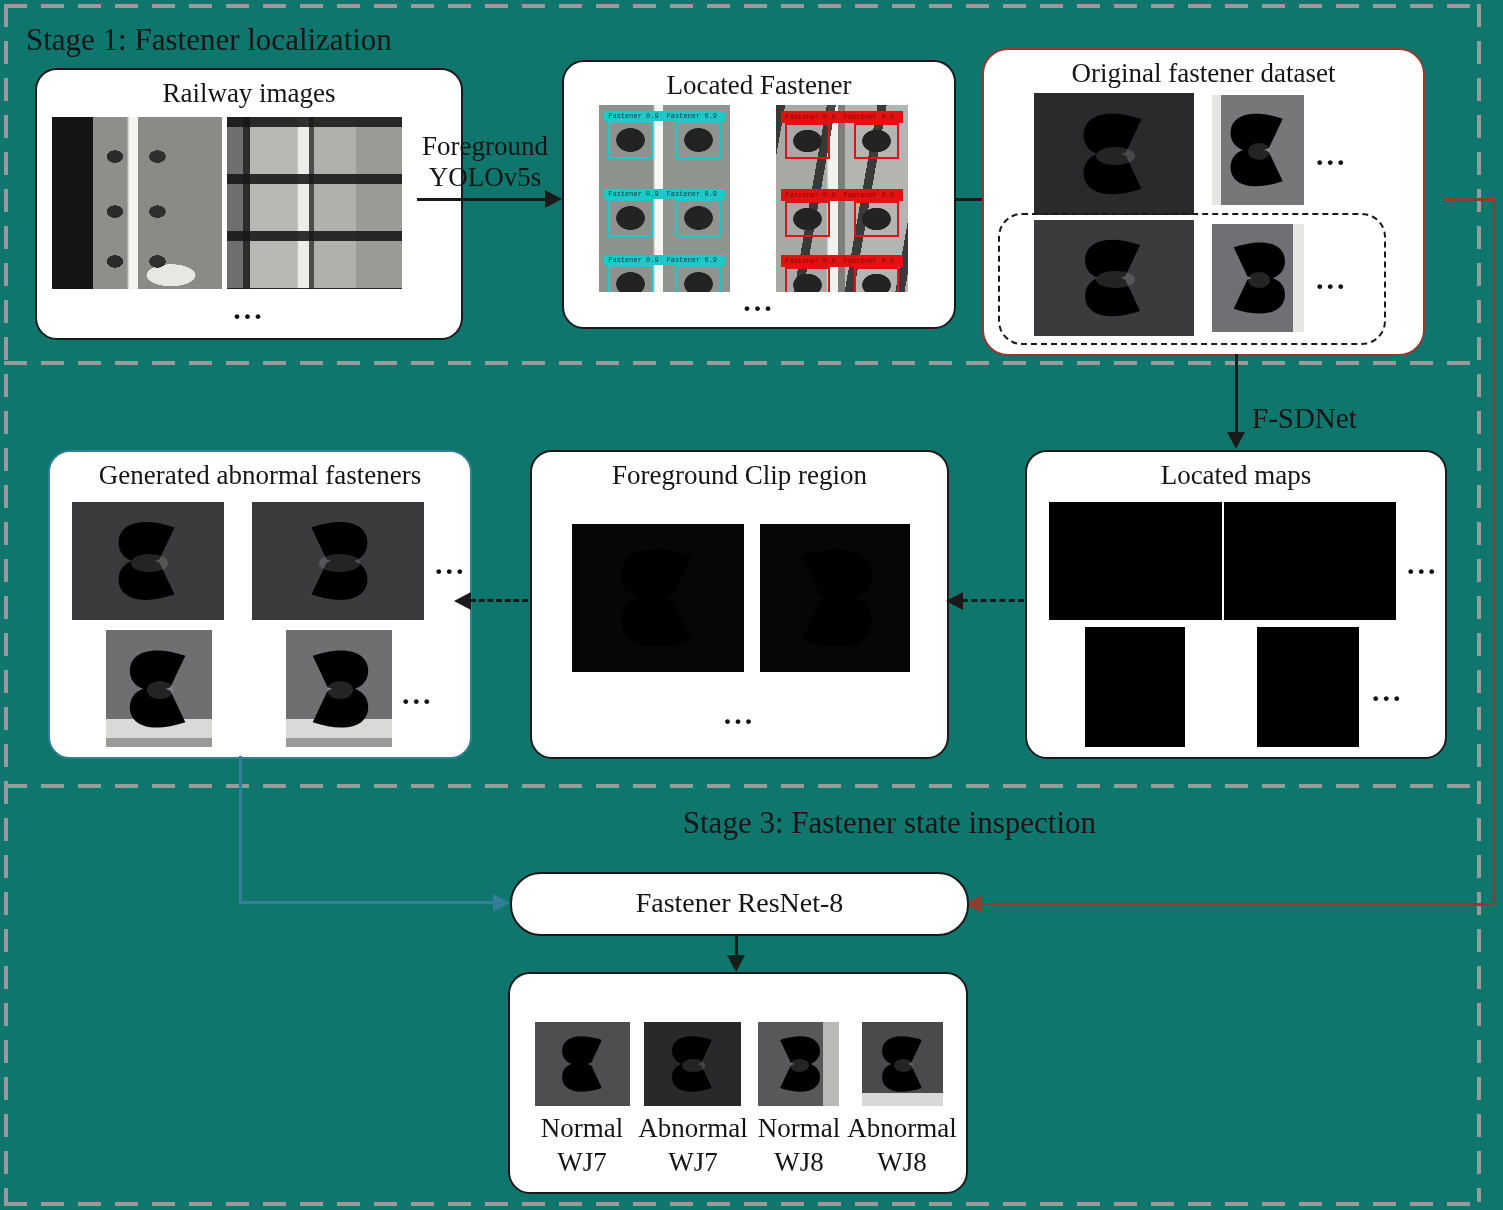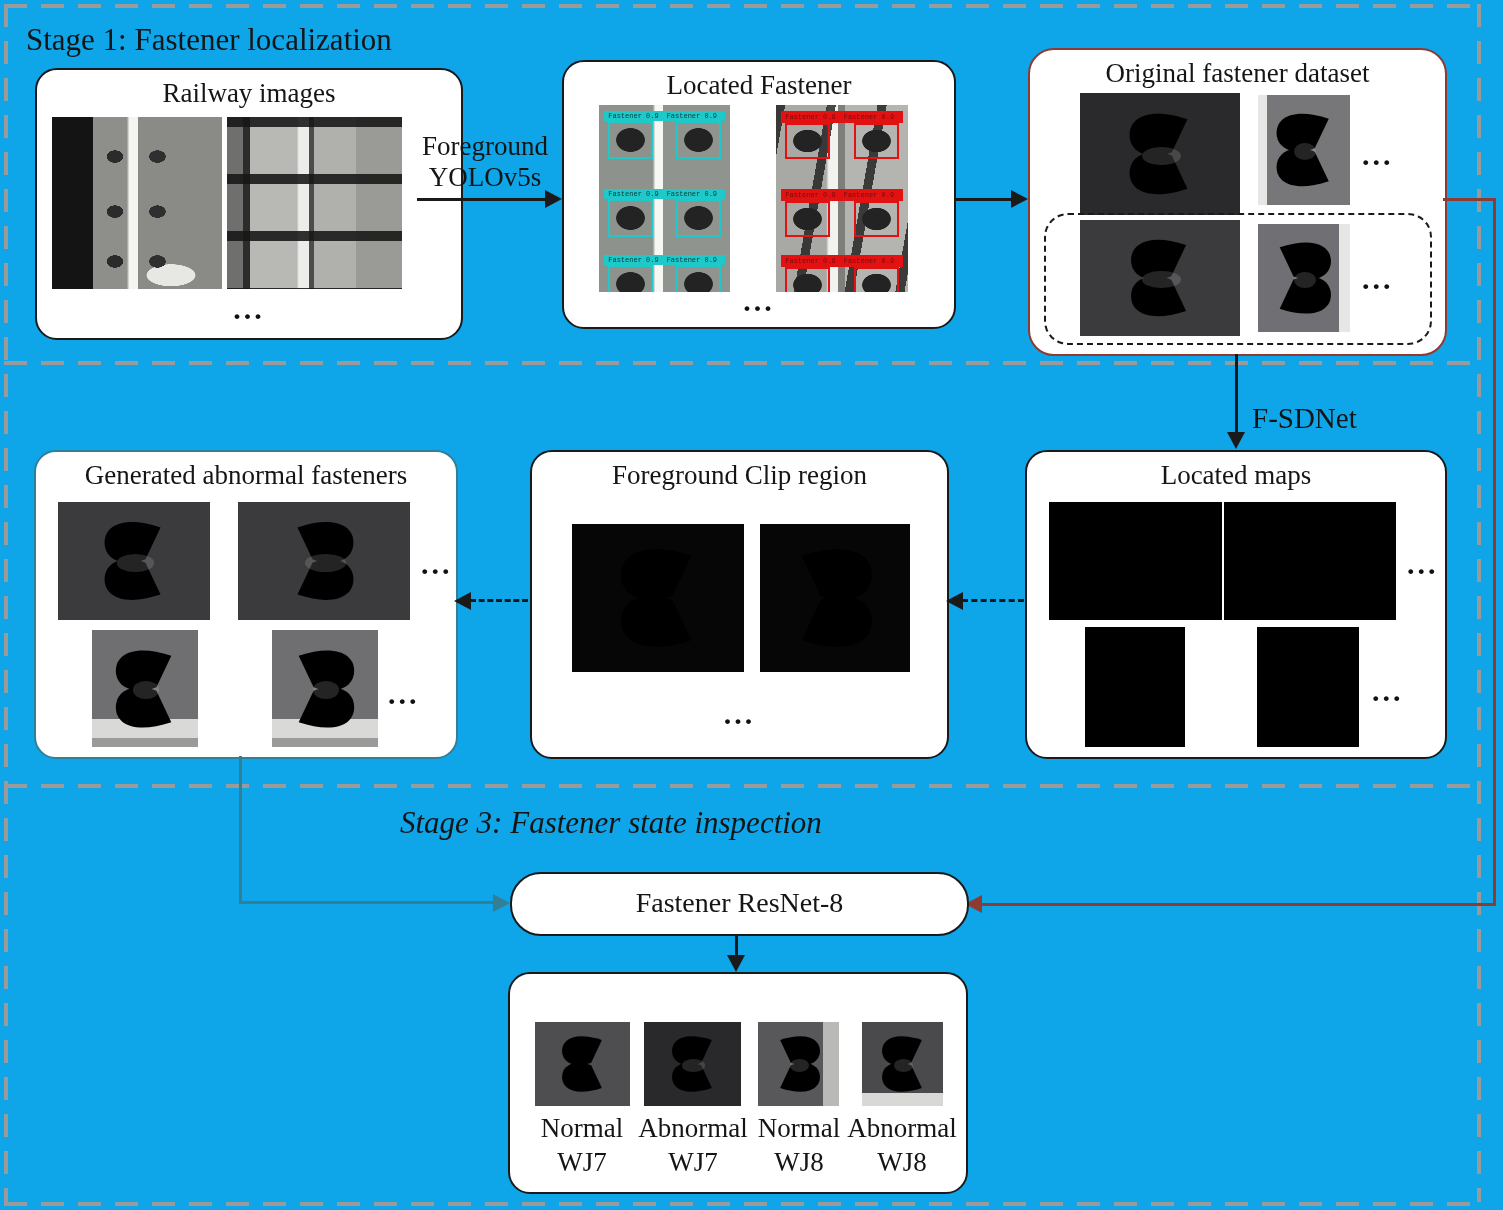--- a/index.html
+++ b/index.html
@@ -1,16 +1,16 @@
 <!DOCTYPE html>
 <html><head>
 <meta charset="utf-8">
 <style>
   html,body{margin:0;padding:0;background:#fff;}
-  .canvas{position:relative;width:1503px;height:1210px;background:#0ea5e9;overflow:hidden;
+  .canvas{position:relative;width:1503px;height:1210px;background:#0f766e;overflow:hidden;
           font-family:"Liberation Serif","DejaVu Serif",serif;color:#151515;}
 
   
   .dash-h{position:absolute;height:4px;background:repeating-linear-gradient(90deg,#9a9a9a 0 23px,transparent 23px 37px);}
   .dash-v{position:absolute;width:4px;background:repeating-linear-gradient(180deg,#9a9a9a 0 23px,transparent 23px 37px);}
 
   
   .h1{position:absolute;font-size:31px;white-space:nowrap;}
   .btitle{position:absolute;top:8px;left:0;right:0;text-align:center;font-size:27px;white-space:nowrap;}
   .ell{position:absolute;font-size:30px;font-weight:bold;letter-spacing:3px;color:#111;}
@@ -189,21 +189,21 @@
             <div class="det-box"></div>
           </div>
       </div>
     </div>
     <div class="ell ell-c" style="top:222px;">...</div>
   </div>
 
   <div class="ln-h" style="left:954px;top:198px;width:58px;"></div>
   <div class="tri-r" style="left:1011px;top:190px;"></div>
 
-  <div class="rbox redb" style="left:1028px;top:48px;width:415px;height:304px;">
+  <div class="rbox redb" style="left:982px;top:48px;width:415px;height:304px;padding-left:24px;">
     <div class="btitle">Original fastener dataset</div>
     <div class="fast f-dk bolt" style="left:50px;top:43px;width:160px;height:122px;">
         <svg viewBox="0 0 100 120">
           <use href="#clipsym"></use>
         </svg>
       </div>
     <div class="fast f-md bolt" style="left:228px;top:45px;width:92px;height:110px;">
         <svg viewBox="0 0 100 120">
           <use href="#clipsym"></use>
         </svg>
@@ -226,21 +226,21 @@
   <div class="ln-h red" style="left:1443px;top:198px;width:53px;"></div>
   <div class="ln-v red" style="left:1493px;top:198px;height:708px;"></div>
   <div class="ln-h red" style="left:981px;top:903px;width:515px;"></div>
   <div class="tri-l redt" style="left:965px;top:895px;"></div>
 
   <div class="ln-v" style="left:1235px;top:354px;height:78px;"></div>
   <div class="tri-d" style="left:1227px;top:432px;"></div>
   <div class="h1" style="left:1252px;top:402px;font-size:29px;">F-SDNet</div>
 
 
-  <div class="rbox tealb" style="left:34px;top:450px;width:420px;height:305px;">
+  <div class="rbox tealb" style="left:48px;top:450px;width:420px;height:305px;">
     <div class="btitle">Generated abnormal fasteners</div>
     <div class="fast f-gn bolt" style="left:22px;top:50px;width:152px;height:118px;">
         <svg viewBox="0 0 100 120">
           <use href="#clipsym"></use>
         </svg>
       </div>
     <div class="fast f-gn bolt flip" style="left:202px;top:50px;width:172px;height:118px;">
         <svg viewBox="0 0 100 120">
           <use href="#clipsym"></use>
         </svg>
@@ -302,21 +302,21 @@
 
   <div class="ln-dash" style="left:962px;top:599px;width:62px;"></div>
   <div class="tri-l" style="left:946px;top:592px;"></div>
   <div class="ln-dash" style="left:470px;top:599px;width:58px;"></div>
   <div class="tri-l" style="left:454px;top:592px;"></div>
 
   <div class="ln-v teal" style="left:239px;top:756px;height:148px;"></div>
   <div class="ln-h teal" style="left:239px;top:901px;width:255px;"></div>
   <div class="tri-r tealt" style="left:493px;top:894px;"></div>
 
-  <div class="h1" style="left:400px;top:805px;width:680px;text-align:left;font-style:italic;">Stage 3: Fastener state inspection</div>
+  <div class="h1" style="left:416px;top:805px;width:680px;text-align:right;">Stage 3: Fastener state inspection</div>
 
   <div class="pill" style="left:510px;top:872px;width:455px;height:60px;">Fastener ResNet-8</div>
 
   <div class="ln-v" style="left:735px;top:934px;height:22px;"></div>
   <div class="tri-d" style="left:727px;top:955px;"></div>
 
   <div class="rbox" style="left:508px;top:972px;width:456px;height:218px;">
     <div class="fast f-c1" style="left:25px;top:48px;width:95px;height:84px;">
         <svg viewBox="0 0 100 120">
           <use href="#clipsym"></use>

